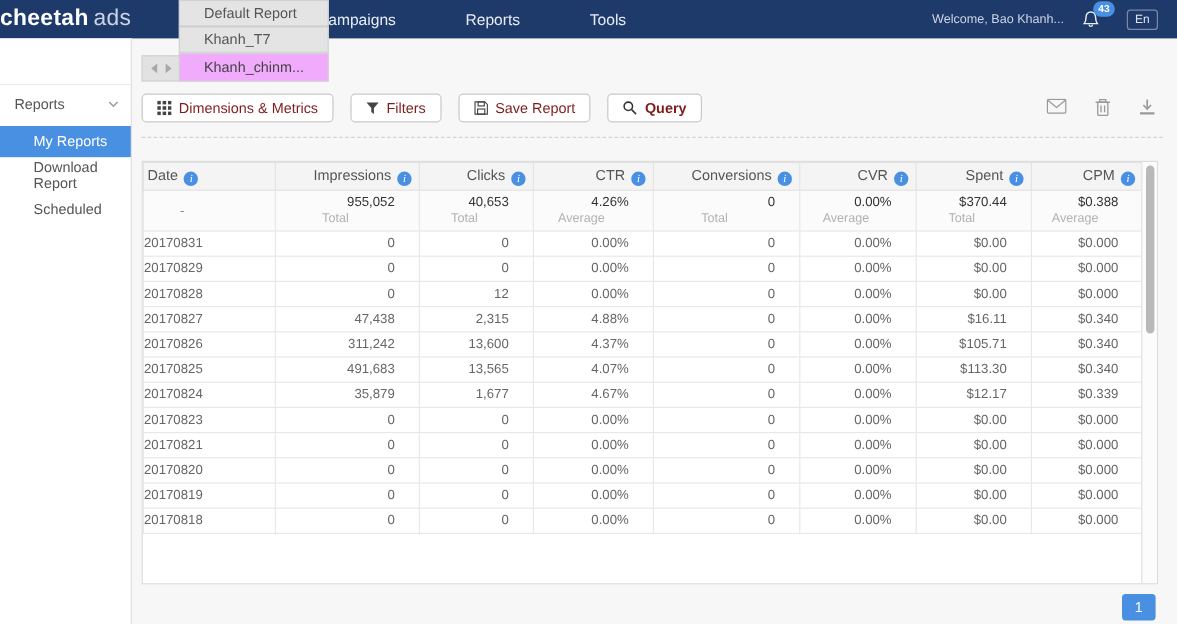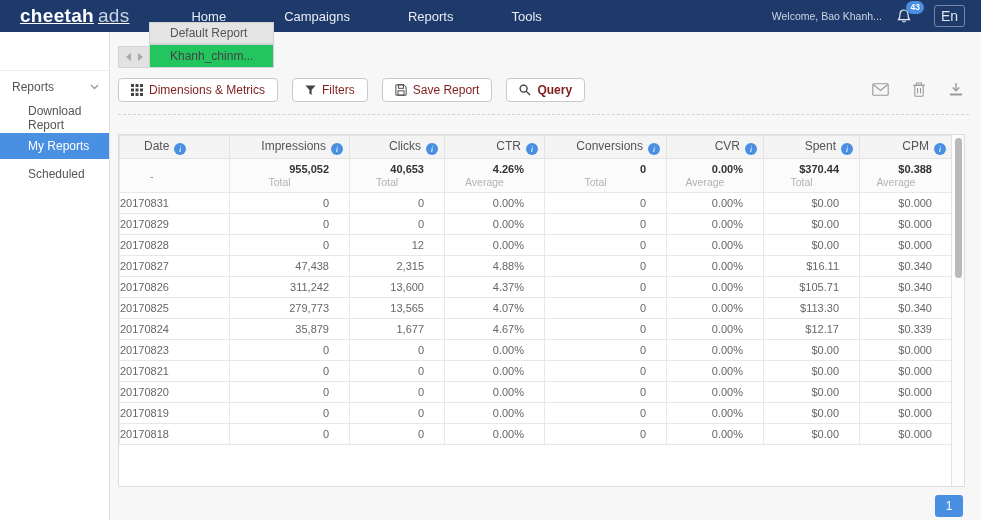--- a/index.html
+++ b/index.html
@@ -4,76 +4,76 @@
 <style>
   * { margin:0; padding:0; box-sizing:border-box; }
   html,body { width:981px; height:520px; overflow:hidden; }
   body {
     font-family:"Liberation Sans","DejaVu Sans",sans-serif;
     background:#f7f7f8; position:relative; color:#555;
   }
   
   .topbar { position:absolute; top:0; left:0; width:981px; height:32px;
     background:#1e3a6b; display:flex; align-items:center; }
-  .logo { margin-left:20px; font-size:19px; color:#fff; letter-spacing:.3px; cursor:pointer;text-decoration:underline; }
+  .logo { font-size:19px; color:#fff; letter-spacing:.3px; cursor:pointer; }
   .logo b { font-weight:700; }
   .logo span.lt { font-weight:300; color:#ccd4e4; margin-left:4px; }
   .mainnav { display:flex; margin-left:62px; gap:58px; }
   .mainnav .nav-item { font-size:13px; color:#e8ecf4; cursor:pointer; }
   .top-right { margin-left:auto; margin-right:16px; display:flex; align-items:center; gap:14px; }
   .welcome { font-size:10.5px; color:#ccd3e2; }
   .bell-wrap { position:relative; cursor:pointer; margin-right:8px; }
   .bell-wrap svg { display:block; }
   .badge { position:absolute; top:-7px; right:-12px; background:#4a90e2; color:#fff;
     font-size:8.5px; line-height:1; padding:2px 4px; border-radius:8px; font-weight:700; }
-  .lang { border:1px solid #7c87a6; border-radius:3px; padding:2px 6px; font-size:14px;
+  .lang { border:1px solid #7c87a6; border-radius:3px; padding:2px 6px; font-size:10px;
     color:#dfe4ee; cursor:pointer; }
   
   .sidebar { position:absolute; top:32px; left:0; width:110px; height:488px;
     background:#fff; border-right:1px solid #e0e0e0; }
   .side-section { margin-top:38px; border-top:1px solid #ececec; padding:9px 10px 9px 12px;
     font-size:12px; color:#555; display:flex; align-items:center; justify-content:space-between; cursor:pointer; }
   .side-item { height:26px; display:flex; align-items:center; padding-left:28px;
     font-size:12px; color:#555; cursor:pointer; margin-top:2px; }
   .side-item.active { background:#4a90e2; color:#fff; }
   
   .tabstrip { position:absolute; left:118px; top:44px; display:flex; align-items:flex-end; height:24px; }
   .tab-arrows { height:22px; width:32px; background:#e2e2e2; border:1px solid #d2d2d2;
     display:flex; align-items:center; justify-content:center; gap:7px; cursor:pointer; }
   .tri { width:0; height:0; border-top:4px solid transparent; border-bottom:4px solid transparent; }
   .tri.left  { border-right:5px solid #a8a8a8; }
   .tri.right { border-left:5px solid #a8a8a8; }
   .tab { height:22px; padding:0 20px; background:#e4e4e4; border:1px solid #d2d2d2;
     margin-left:-1px; display:flex; align-items:center; font-size:12px; color:#555; cursor:pointer; white-space:nowrap; }
-  .tab.active { height:24px; background:#22c55e; color:#444; }
+  .tab.active { height:24px; background:#f0abfc; color:#444; }
   
   .toolbar { position:absolute; left:118px; top:78px; display:flex; gap:14px; align-items:center; }
   .btn { height:24px; background:#fff; border:1px solid #c9c9c9; border-radius:4px;
     padding:0 12px; display:inline-flex; align-items:center; gap:6px; font-size:12px;
     color:#7f1d1d; cursor:pointer; white-space:nowrap; }
   .btn svg { flex:0 0 auto; }
   .btn .chev { margin-left:2px; }
   .btn.query { font-weight:700; }
   .tool-icons { position:absolute; top:82px; right:18px; display:flex; gap:23px; }
   .tool-icons .ic { cursor:pointer; color:#9a9a9a; }
   .dashed-sep { position:absolute; left:118px; right:12px; top:114px; border-top:1px dashed #d4d4d4; }
   
   .table-wrap { position:absolute; left:118px; top:134px; width:847px; height:353px;
     background:#fff; border:1px solid #dcdcdc; display:flex; overflow:hidden; }
   .table-area { flex:1 1 auto; overflow:hidden; }
   table { width:100%; border-collapse:collapse; table-layout:fixed; font-size:11px; }
   th { background:#f4f4f5; border:1px solid #e3e3e3; height:23px; font-weight:400;
     font-size:12px; color:#555; }
-  th.col-date { text-align:left; padding-left:24px;margin-left:44px; }
+  th.col-date { text-align:left; padding-left:3px;margin-left:44px; }
   th.col-num  { text-align:right; padding-right:6px; }
   td { border:1px solid #e8e8e8; color:#666; height:21px; }
   td.col-date { text-align:left; }
   td.col-num  { text-align:right; padding-right:20px; }
   tr.totals td { height:34px; background:#fbfbfb; vertical-align:middle; }
-  tr.totals .tval { font-weight:700; color:#333; }
+  tr.totals .tval { font-weight:400; color:#333; }
   tr.totals .tsub { color:#b3b3b3; font-size:10.5px; margin-top:1px;text-align:center; }
   tr.totals td.col-date { color:#888; padding-left:30px; }
   .info { display:inline-flex; align-items:center; justify-content:center;
     width:12px; height:12px; border-radius:50%; background:#4a90e2; color:#fff;
     font-size:9px; font-style:italic; font-family:"Liberation Serif",serif;
     margin-left:5px; vertical-align:-2px; cursor:pointer; }
   .scroll-strip { flex:0 0 13px; background:#fcfcfc; border-left:1px solid #e2e2e2; position:relative; }
   .scroll-thumb { position:absolute; left:3px; top:3px; width:7px; height:140px;
     background:#b9b9b9; border-radius:4px; cursor:pointer; }
   
@@ -108,34 +108,37 @@
 </div>
 
 <div class="sidebar">
   <div class="side-section">
     <span>Reports</span>
     <svg width="9" height="6" viewBox="0 0 9 6" fill="none" stroke="#999" stroke-width="1.3">
         <polyline points="1,1 4.5,4.5 8,1"></polyline>
       </svg>
   </div>
   <div id="side-items">
+      <div class="side-item active">My Reports</div>
       <div class="side-item">Download Report</div>
-      <div class="side-item active">My Reports</div>
       <div class="side-item">Scheduled</div>
     </div>
 </div>
 
 <div class="tabstrip" style="display: flex;">
   <div class="tab-arrows">
     <span class="tri left"></span>
     <span class="tri right"></span>
   </div>
   <span id="tabs-holder">
       <span class="tab">
         <span>Default Report</span>
+      </span>
+      <span class="tab">
+        <span>Khanh_T7</span>
       </span>
       <span class="tab active">
         <span>Khanh_chinm...</span>
       </span>
     </span>
 </div>
 
 <div class="toolbar">
   <button class="btn">
     <svg width="12" height="12" viewBox="0 0 12 12" fill="#444">
@@ -305,21 +308,21 @@
             <td class="col-num">311,242</td>
             <td class="col-num">13,600</td>
             <td class="col-num">4.37%</td>
             <td class="col-num">0</td>
             <td class="col-num">0.00%</td>
             <td class="col-num">$105.71</td>
             <td class="col-num">$0.340</td>
           </tr>
           <tr>
             <td class="col-date">20170825</td>
-            <td class="col-num">279,773</td>
+            <td class="col-num">491,683</td>
             <td class="col-num">13,565</td>
             <td class="col-num">4.07%</td>
             <td class="col-num">0</td>
             <td class="col-num">0.00%</td>
             <td class="col-num">$113.30</td>
             <td class="col-num">$0.340</td>
           </tr>
           <tr>
             <td class="col-date">20170824</td>
             <td class="col-num">35,879</td>

